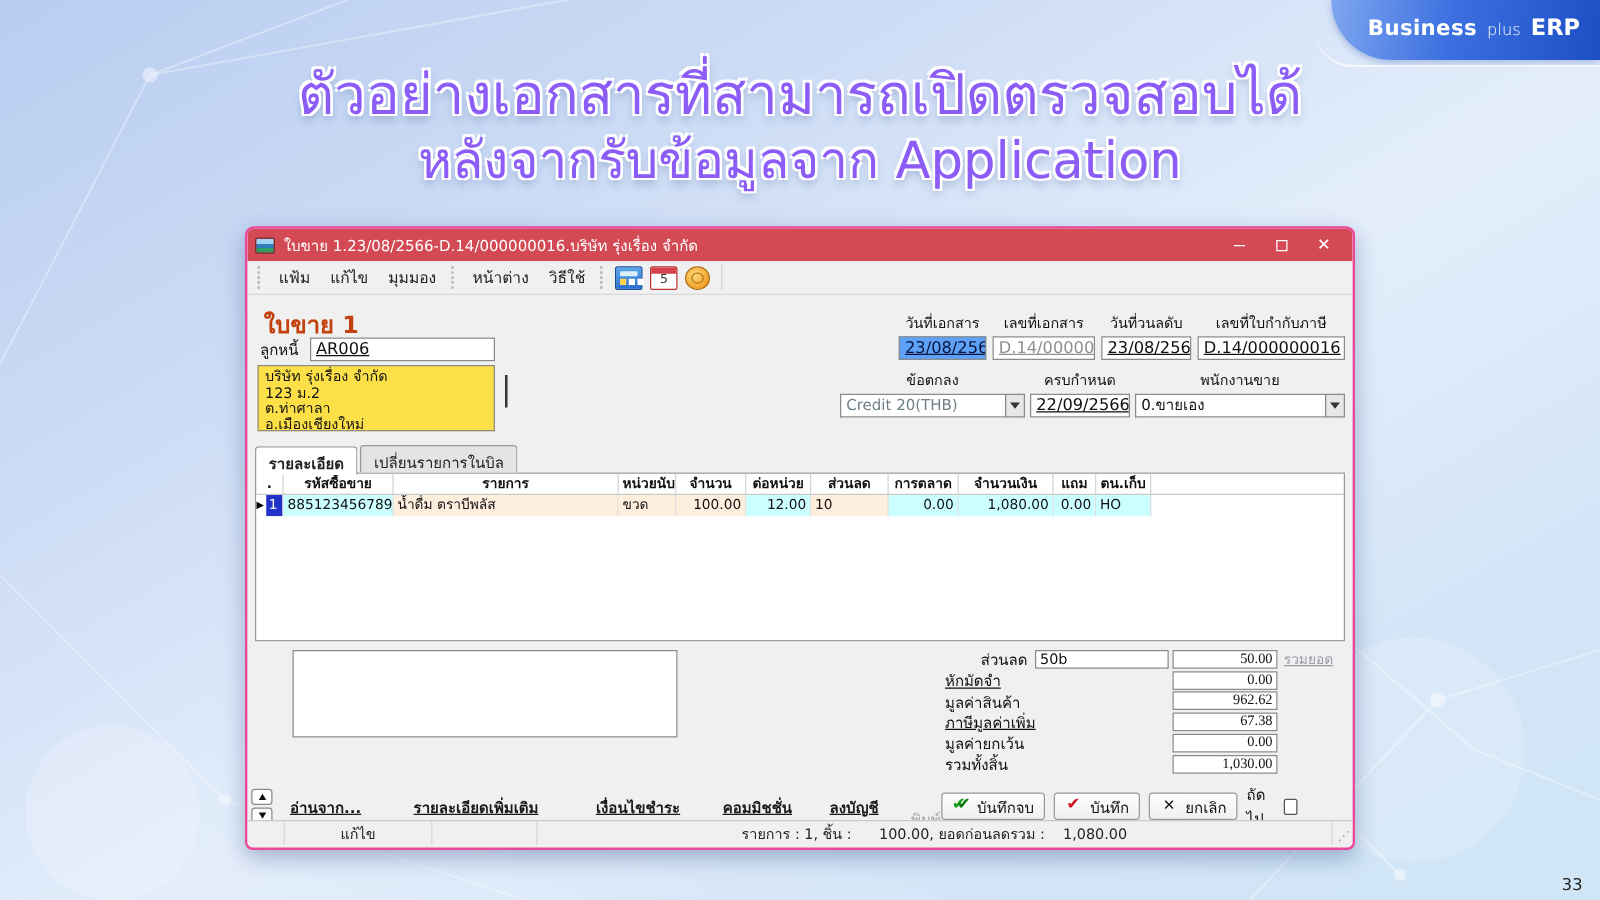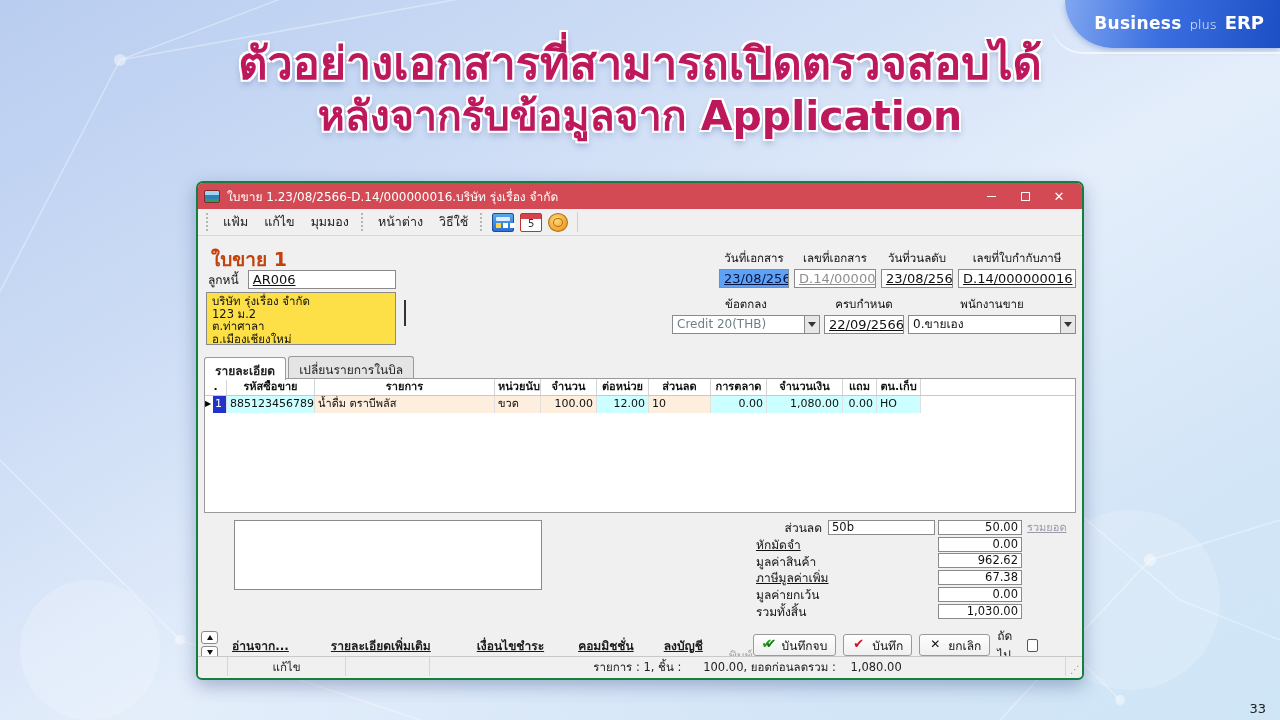--- a/index.html
+++ b/index.html
@@ -15,30 +15,30 @@
     background:linear-gradient(100deg,#7fa6ef 0%,#3b6fe0 45%,#1d4fc4 100%);
     border-bottom-left-radius:55px; box-shadow:0 2px 6px rgba(20,60,160,.3); }
   .logo-band::after { content:""; position:absolute; left:-14px; bottom:-6px; width:120%; height:30px;
     border-bottom-left-radius:60px; border-bottom:2px solid rgba(255,255,255,.65); pointer-events:none; }
   .logo-text { position:absolute; top:12px; right:16px; color:#fff; white-space:nowrap; }
   .logo-text .w1 { font-size:17px; font-weight:600; letter-spacing:.3px; }
   .logo-text .w2 { font-size:13px; font-weight:300; margin:0 3px; }
   .logo-text .w3 { font-size:18px; font-weight:800; }
 
   
-  .slide-title { position:relative; z-index:1; margin-top:36px; text-align:center; color:#be185d; font-weight:700; }
+  .slide-title { position:relative; z-index:1; margin-top:48px; text-align:center; color:#8b5cf6; font-weight:400; }
   .slide-title .l1 { font-size:45px; line-height:1.25; }
   .slide-title .l2 { font-size:41px; line-height:1.2; }
   .slide-title div { text-shadow:-2px -2px 0 #fff,2px -2px 0 #fff,-2px 2px 0 #fff,2px 2px 0 #fff,0 4px 7px rgba(30,50,120,.35); }
 
   .page-num { position:absolute; right:14px; bottom:4px; font-size:13px; color:#222; z-index:3; }
 
   
   .win { position:absolute; left:196px; top:181px; width:888px; height:499px; z-index:2;
-    background:#f0f0f0; border:2px solid #15803d; border-radius:7px 7px 6px 6px;
+    background:#f0f0f0; border:2px solid #ec4899; border-radius:7px 7px 6px 6px;
     box-shadow:0 6px 18px rgba(40,60,120,.35); overflow:hidden; font-size:12px; color:#111; }
 
   .titlebar { height:26px; background:#d34a54; display:flex; align-items:center; padding:0 6px; color:#fff; }
   .app-icon { width:16px; height:13px; border-radius:2px; margin-right:7px;
     background:linear-gradient(180deg,#9fd4f2 0 40%,#2f7fb8 40% 70%,#2f9f5f 70% 100%); border:1px solid #7a2b32; }
   .titlebar .t-text { flex:1; font-size:12px; white-space:nowrap; overflow:hidden; }
   .win-ctrls { display:flex; align-items:center; gap:0; }
   .wc { width:34px; height:24px; display:flex; align-items:center; justify-content:center; color:#fff; }
   .ic-min { width:9px; border-bottom:1px solid #fff; height:1px; display:inline-block; }
   .ic-max { width:9px; height:9px; border:1px solid #fff; display:inline-block; }
@@ -103,21 +103,21 @@
   .cell-marker .arr { width:8px; font-size:8px; line-height:16px; color:#000; background:#fff; }
   .cell-marker .num { flex:1; background:#2233cc; color:#fff; text-align:left; padding-left:2px; font-size:11px; line-height:16px; }
 
   .notes-box { position:absolute; left:36px; top:284px; width:308px; height:70px; background:#fff; border:1px solid #8a8a8a; }
 
   .totals { position:absolute; left:558px; top:283px; }
   .to-row { display:flex; align-items:center; height:16.8px; font-size:12px; }
   .to-l1 { width:72px; text-align:right; padding-right:6px; }
   .to-input { width:107px; height:15px; background:#fff; border:1px solid #8a8a8a; font-size:11.5px; line-height:13px; padding:0 3px; margin-right:3px; }
   .to-label { width:182px; padding-left:0; }
-  .to-val { width:84px; height:15px; background:#fff; border:1px solid #8a8a8a; text-align:right; font-size:11.5px; line-height:13px; padding:0 3px; }
+  .to-val { width:84px; height:15px; background:#fff; border:1px solid #8a8a8a; text-align:right; font-size:11.5px; line-height:13px; padding:0 3px;font-family:Liberation Serif, serif; }
   .u { text-decoration:underline; }
   .sum-link { margin-left:5px; font-size:11px; color:#9a9aa8; text-decoration:underline; }
 
   .footer-row { position:absolute; left:0; right:0; top:396px; height:26px; display:flex; align-items:center; }
   .spinners { display:flex; flex-direction:column; gap:2px; margin-left:3px; }
   .spin { width:17px; height:13px; background:#fff; border:1px solid #8a8a8a; border-radius:3px; display:flex; align-items:center; justify-content:center; }
   .tri-up-s { width:0;height:0;border-left:3.5px solid transparent;border-right:3.5px solid transparent;border-bottom:5px solid #111; }
   .tri-dn-s { width:0;height:0;border-left:3.5px solid transparent;border-right:3.5px solid transparent;border-top:5px solid #111; }
   .flink { font-size:12px; font-weight:700; color:#1a1a1a; text-decoration:underline; white-space:nowrap; }
   .flink.dis { color:#a0a0a0; font-weight:400; }

